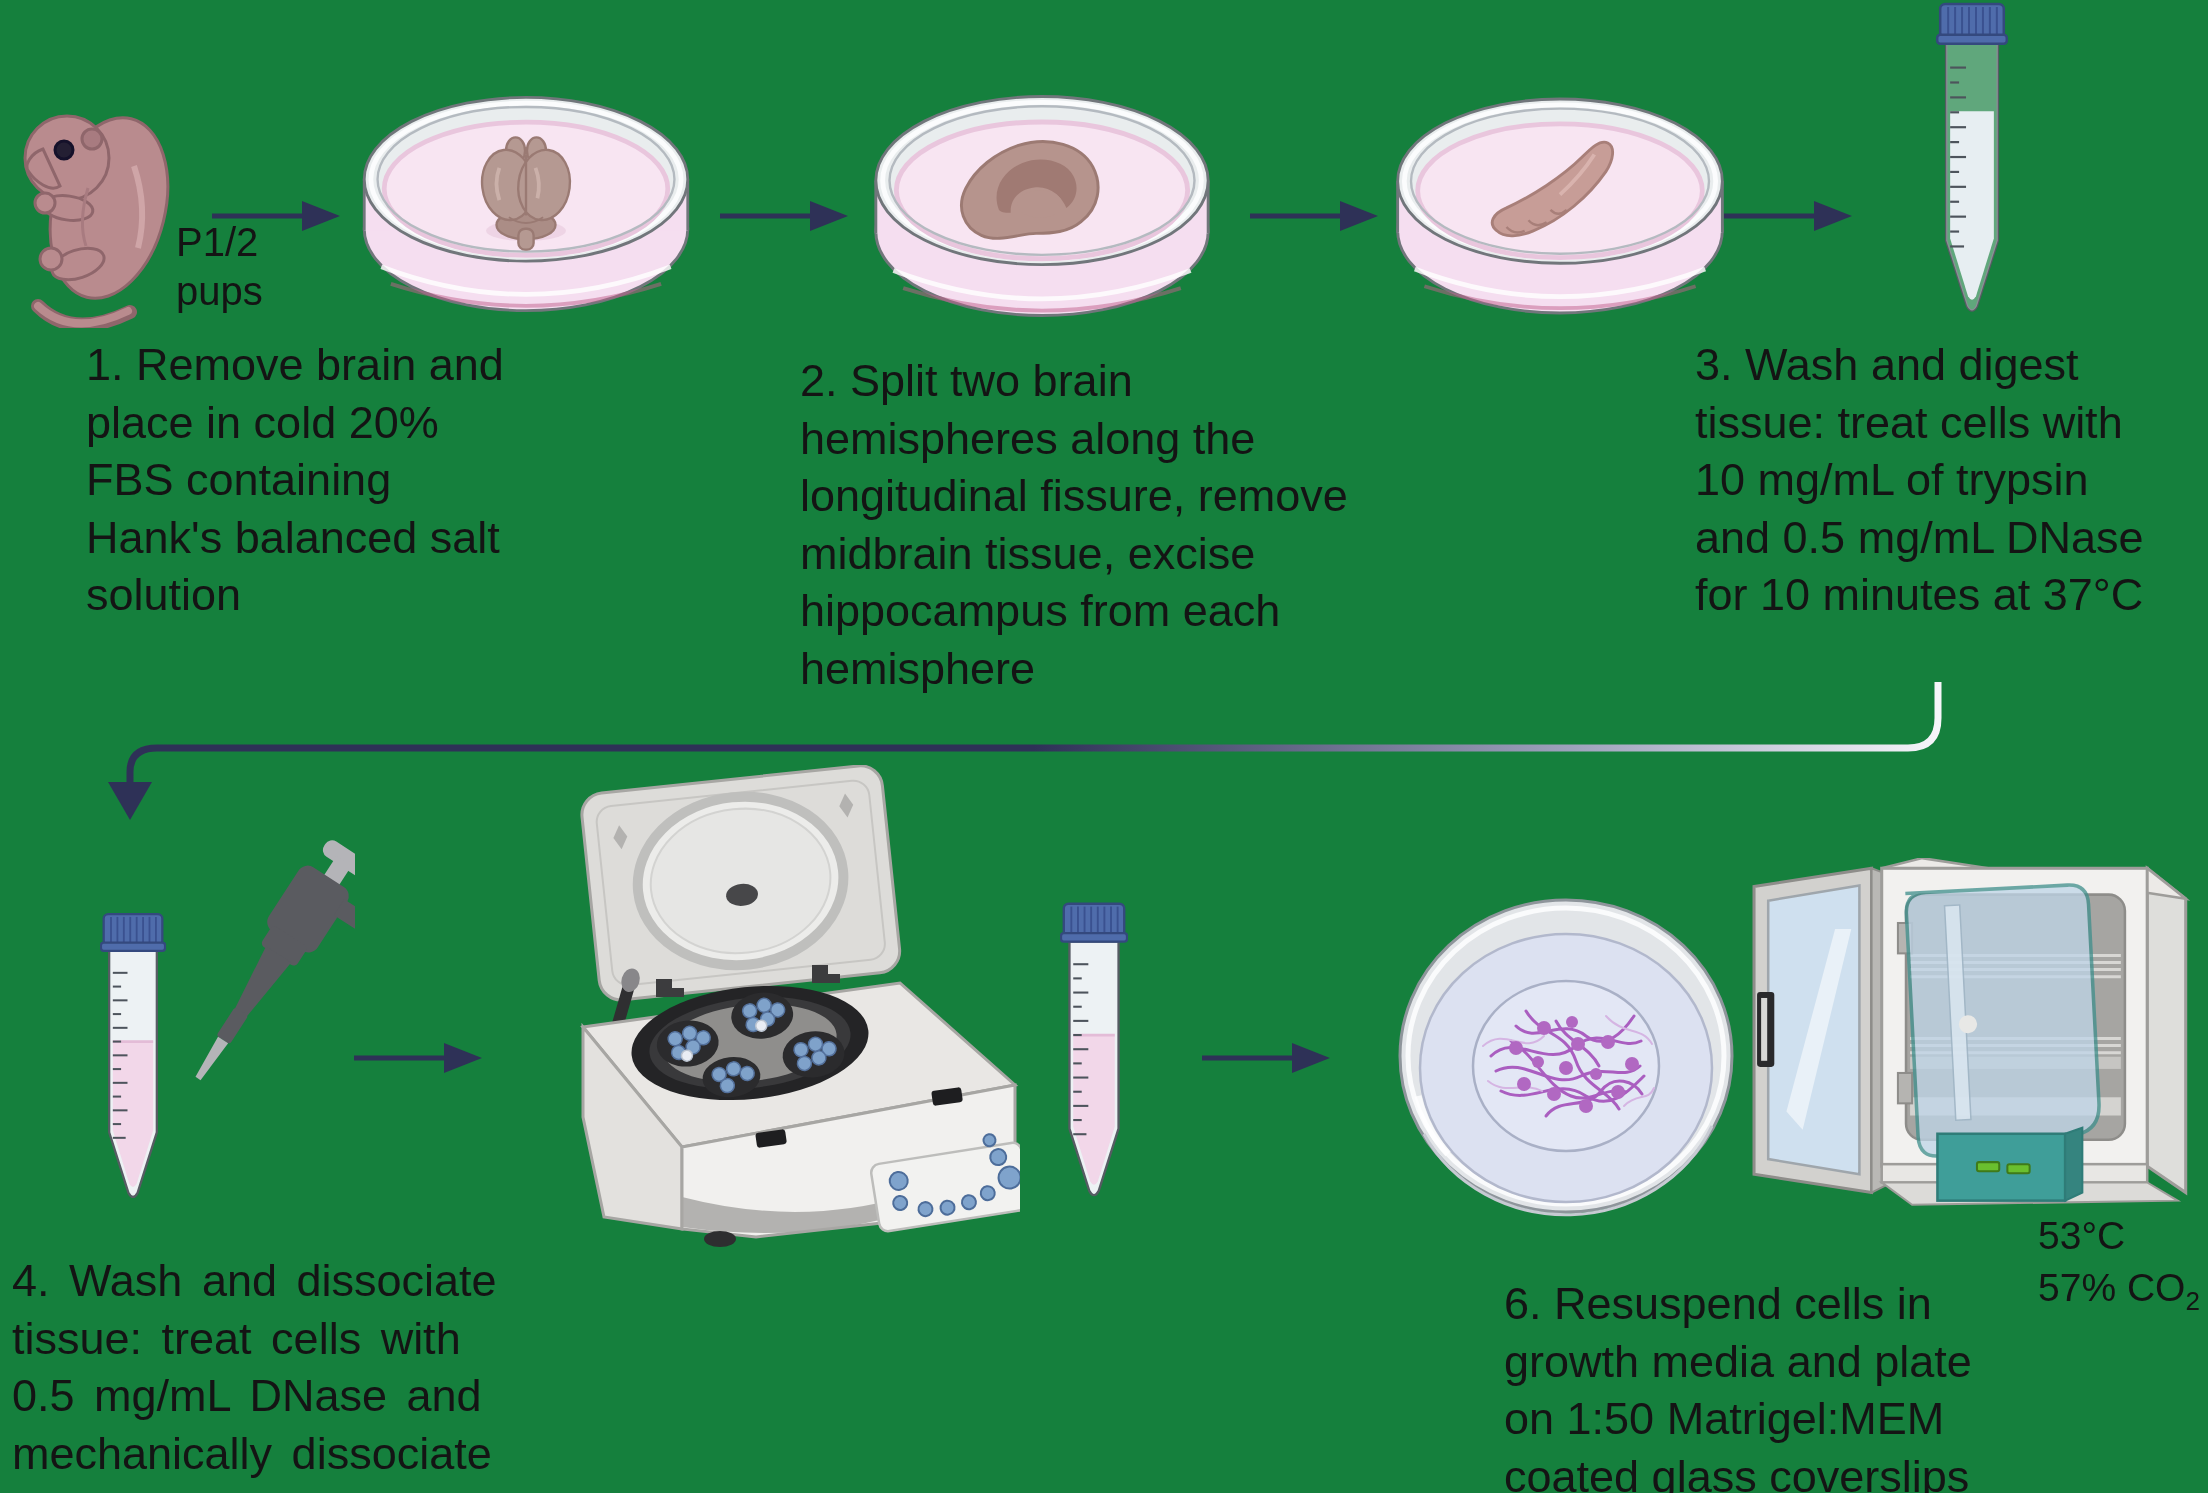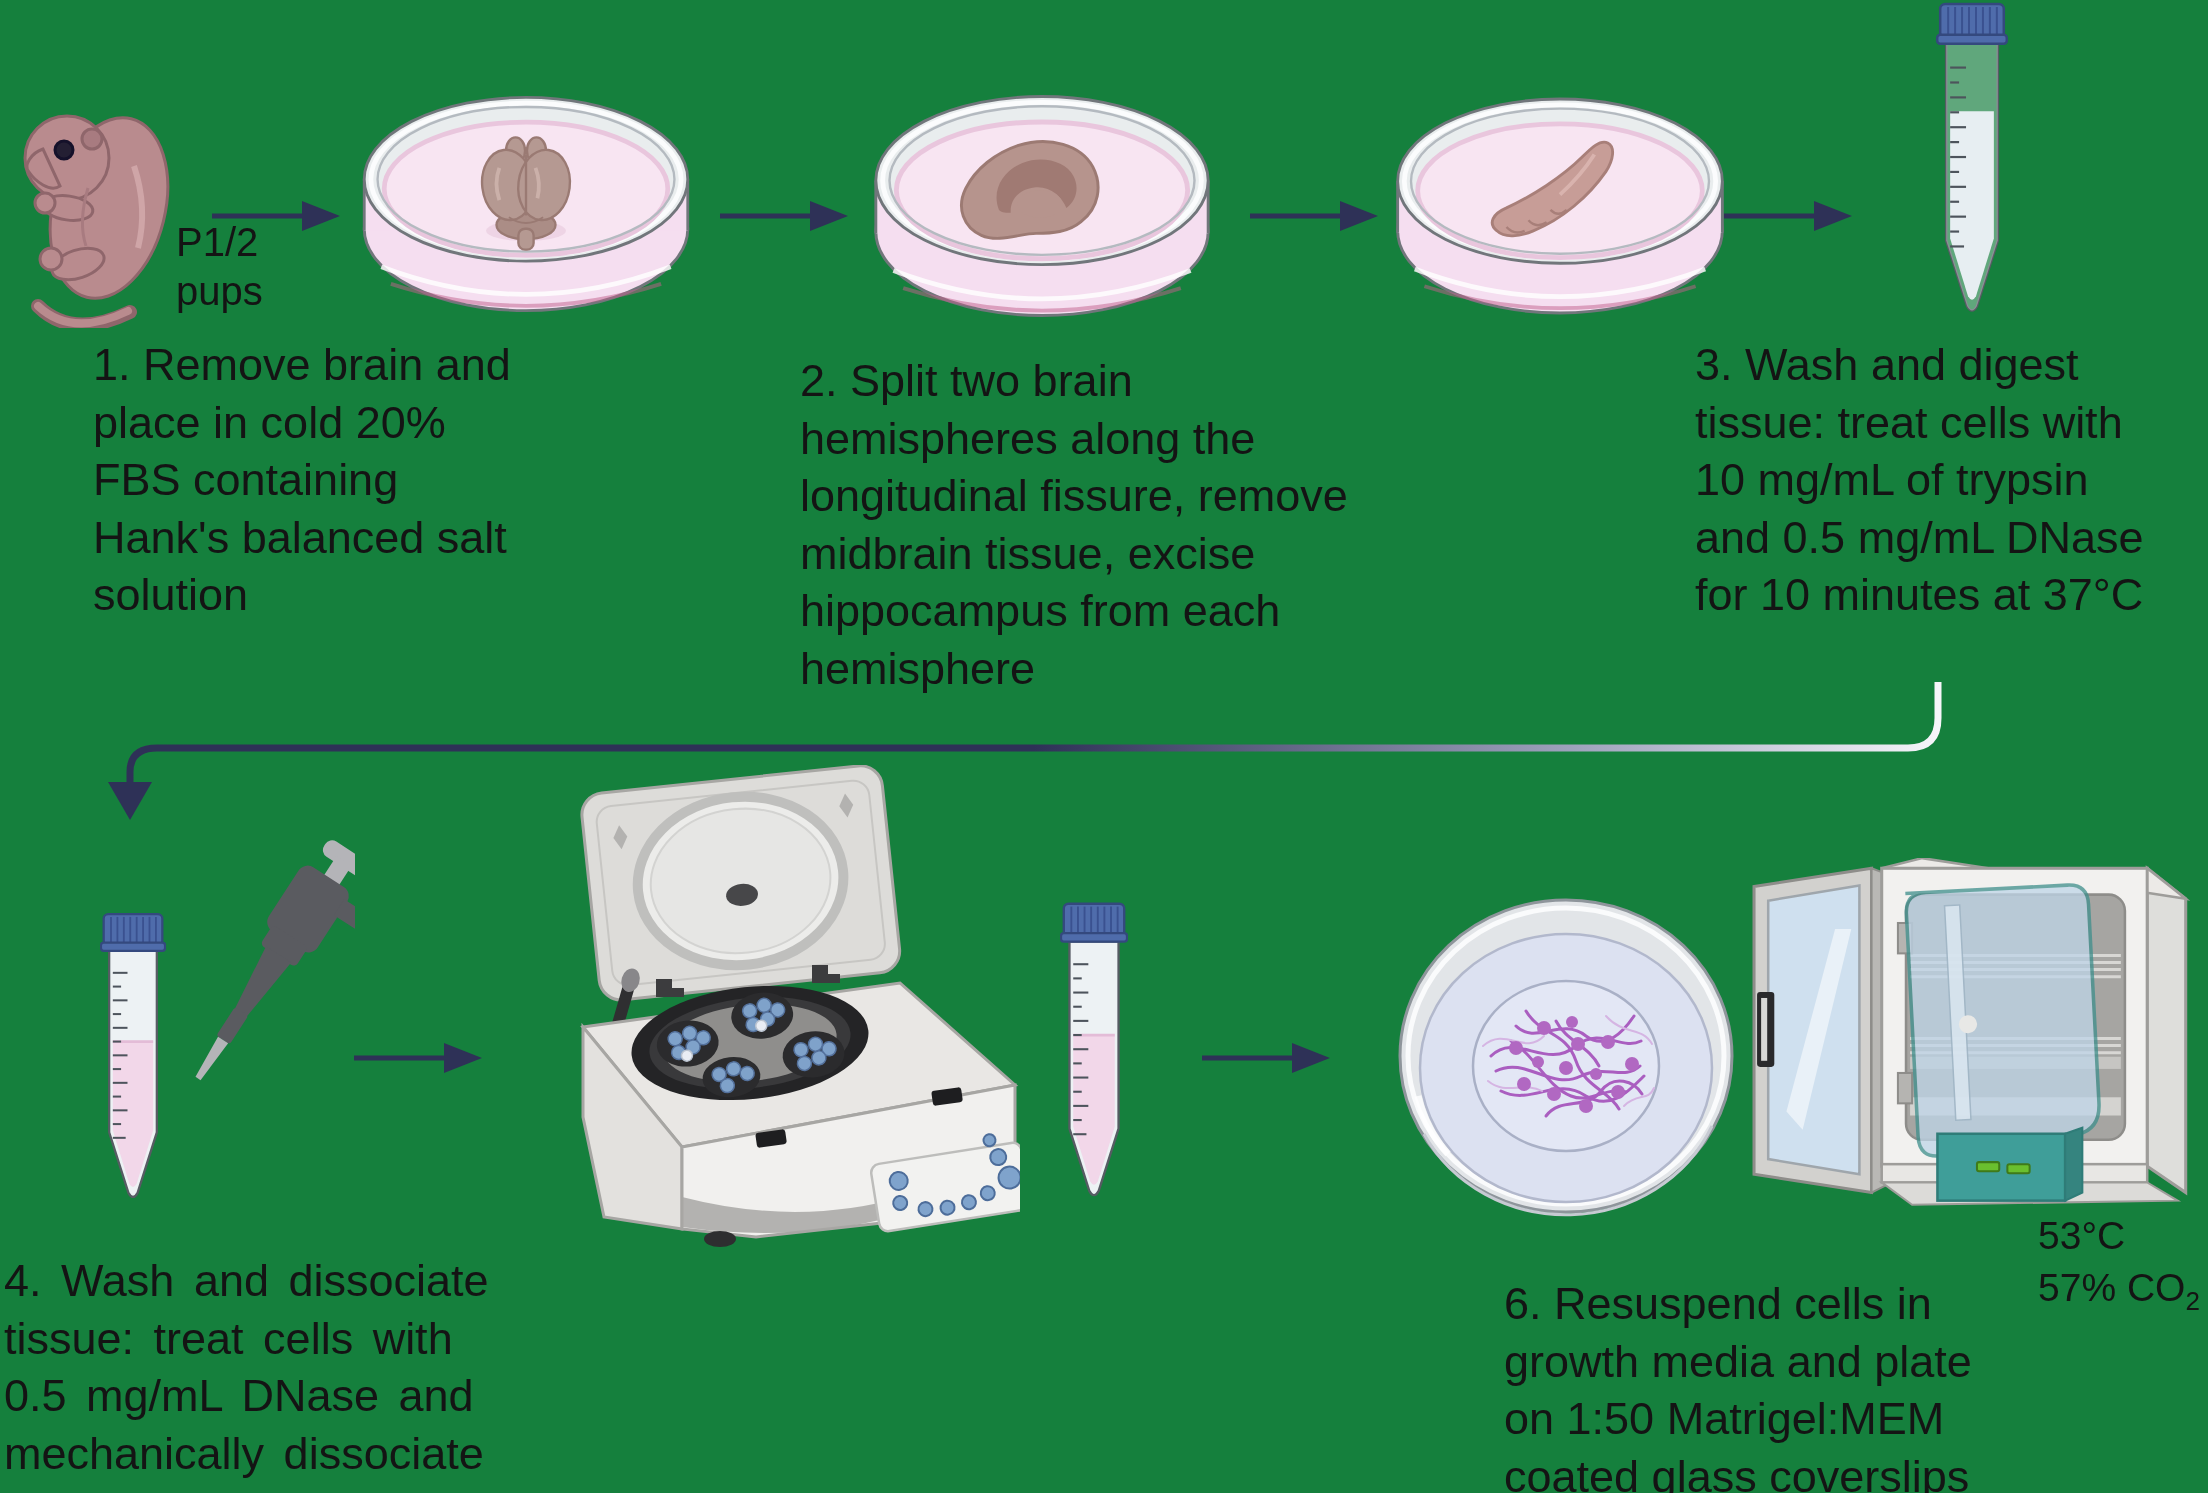--- a/index.html
+++ b/index.html
@@ -427,37 +427,37 @@
       <rect x="183" y="272" width="126" height="66" fill="#3f9e99" stroke="#2f7c78" stroke-width="2.5"></rect>
       <polygon points="309,272 326,266 326,330 309,338" fill="#35847f" stroke="#2f7c78" stroke-width="2"></polygon>
       <rect x="222" y="300" width="22" height="9" rx="2" fill="#6abf2e" stroke="#3f7a1a" stroke-width="2"></rect>
       <rect x="252" y="302" width="22" height="9" rx="2" fill="#6abf2e" stroke="#3f7a1a" stroke-width="2"></rect>
     </g>
   </svg>
 
   <div class="pup-label">P1/2
 pups</div>
 
-  <div class="step" style="left:93px;top:336px;width:500px">1. Remove brain and
+  <div class="step" style="left:86px;top:336px;width:500px">1. Remove brain and
 place in  cold 20%
 FBS containing
 Hank's balanced salt
 solution</div>
   <div class="step" style="left:800px;top:352px;width:680px">2. Split two brain
 hemispheres   along the
 longitudinal fissure, remove
 midbrain tissue, excise
 hippocampus from each
 hemisphere</div>
   <div class="step" style="left:1695px;top:336px;width:515px">3. Wash and digest
 tissue: treat cells with
 10 mg/mL of trypsin
 and 0.5 mg/mL DNase
 for 10 minutes at 37°C</div>
-  <div class="step justify" style="left:4px;top:1252px;width:590px">4. Wash and dissociate
+  <div class="step justify" style="left:12px;top:1252px;width:590px">4. Wash and dissociate
 tissue: treat cells with
 0.5 mg/mL DNase and
 mechanically dissociate</div>
   <div class="step" style="left:1504px;top:1275px;width:580px">6. Resuspend cells in
 growth media and plate
 on 1:50 Matrigel:MEM
 coated glass coverslips</div>
 
   <div class="conditions">
     <div><span>53°C</span></div>

